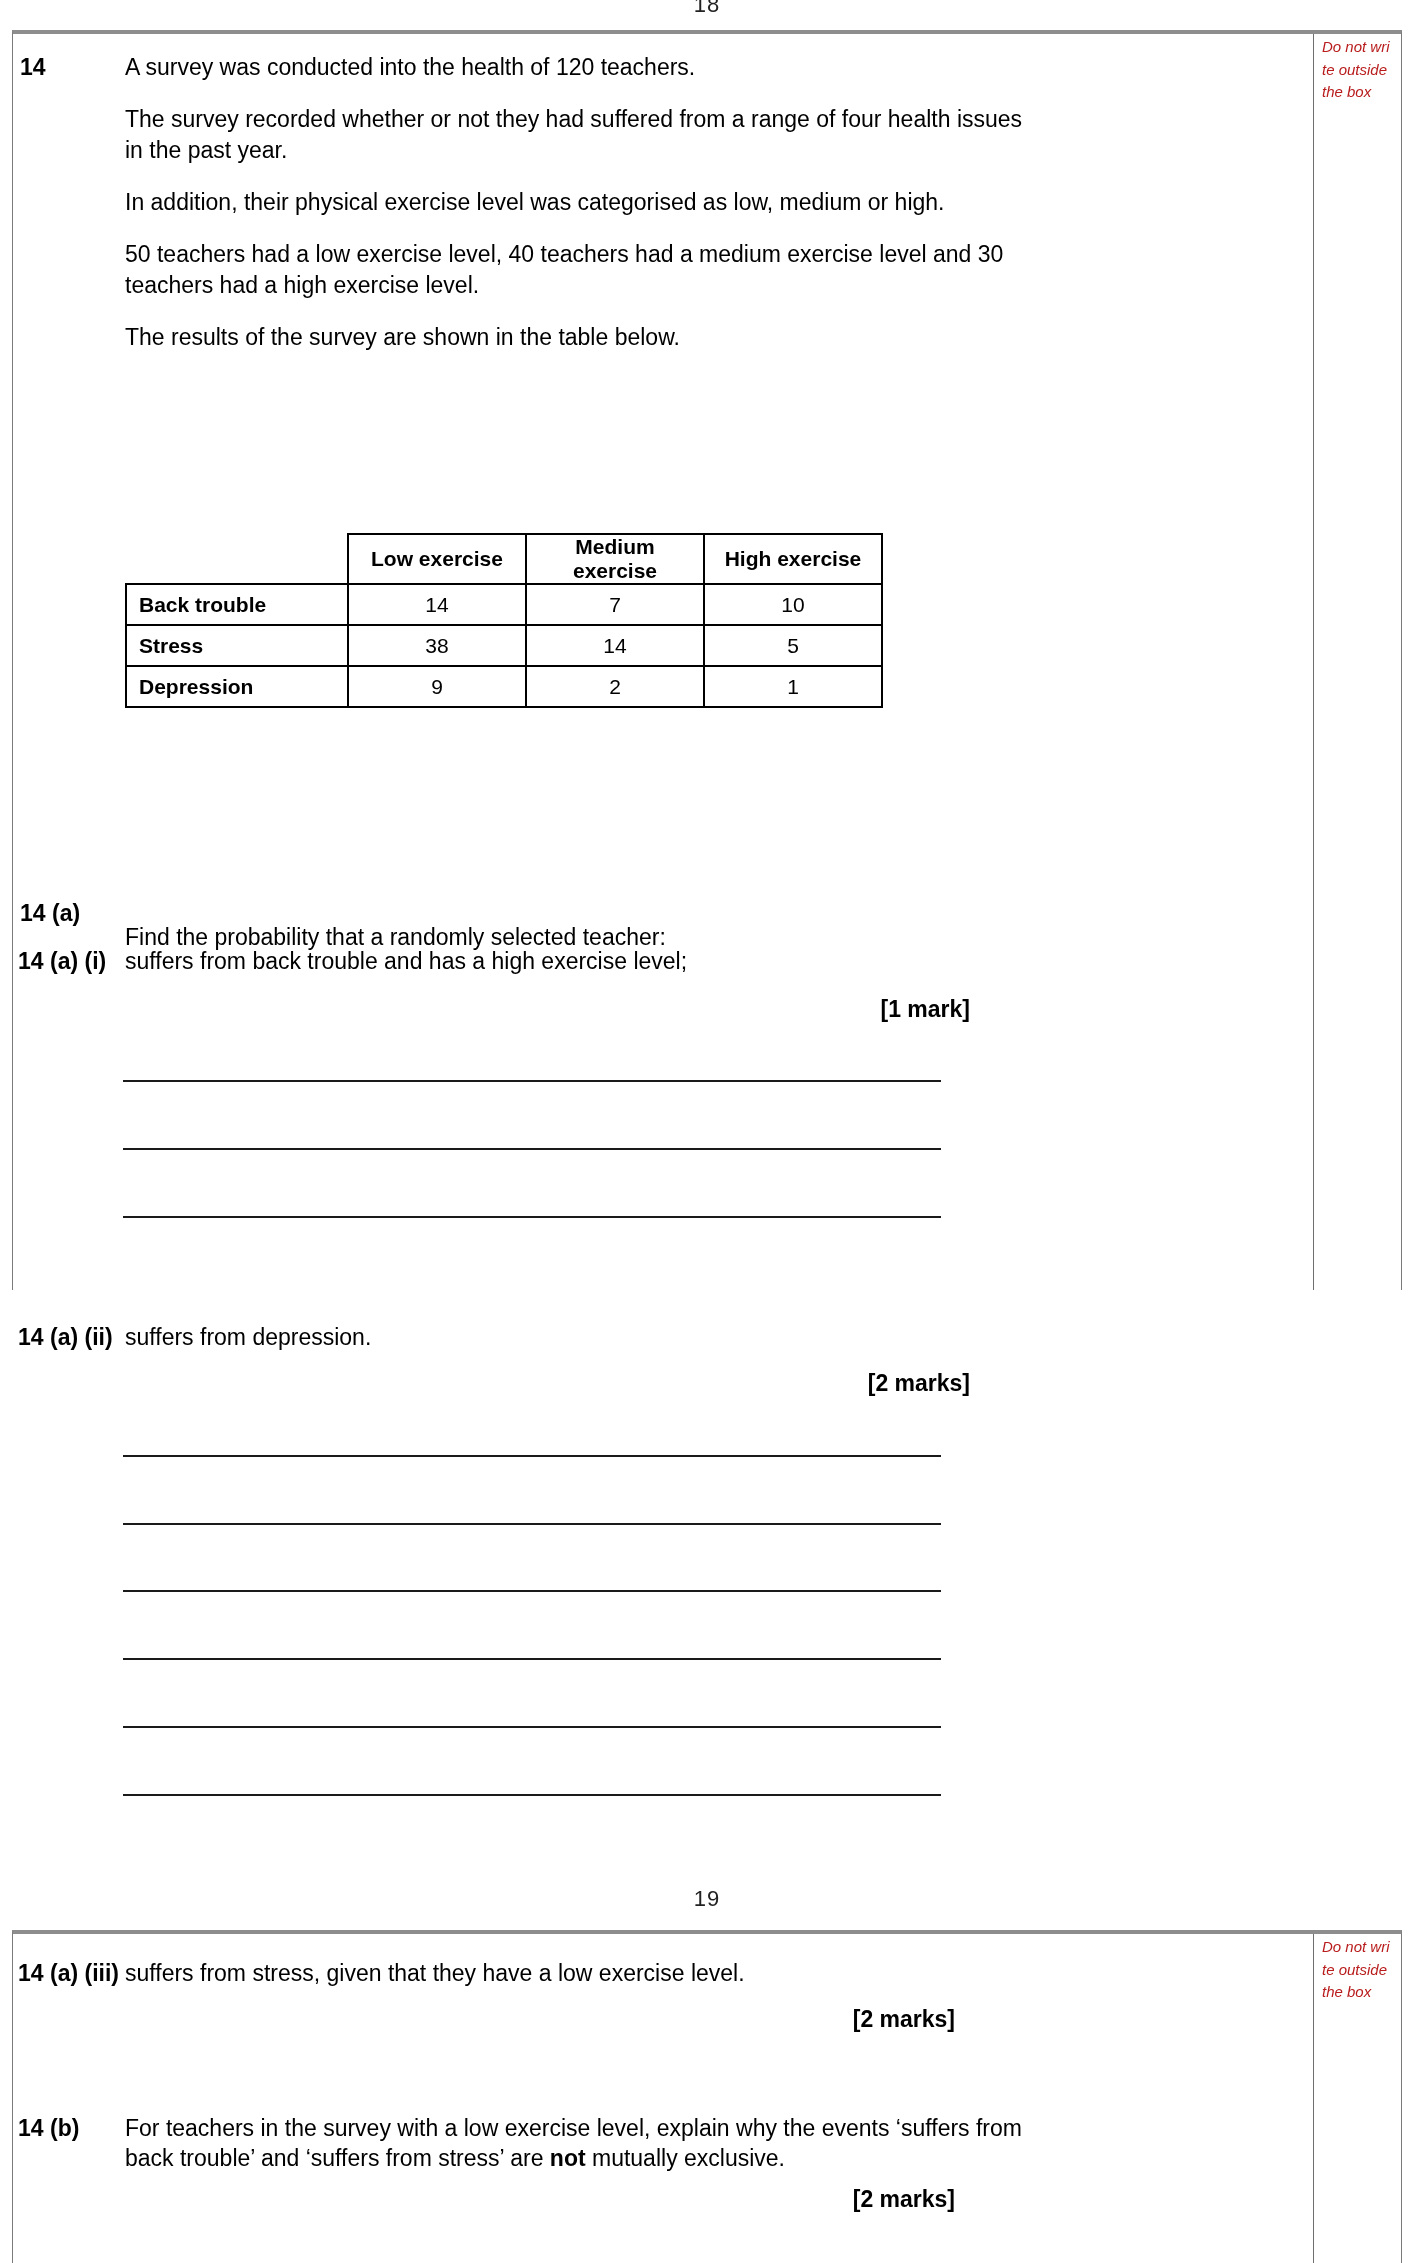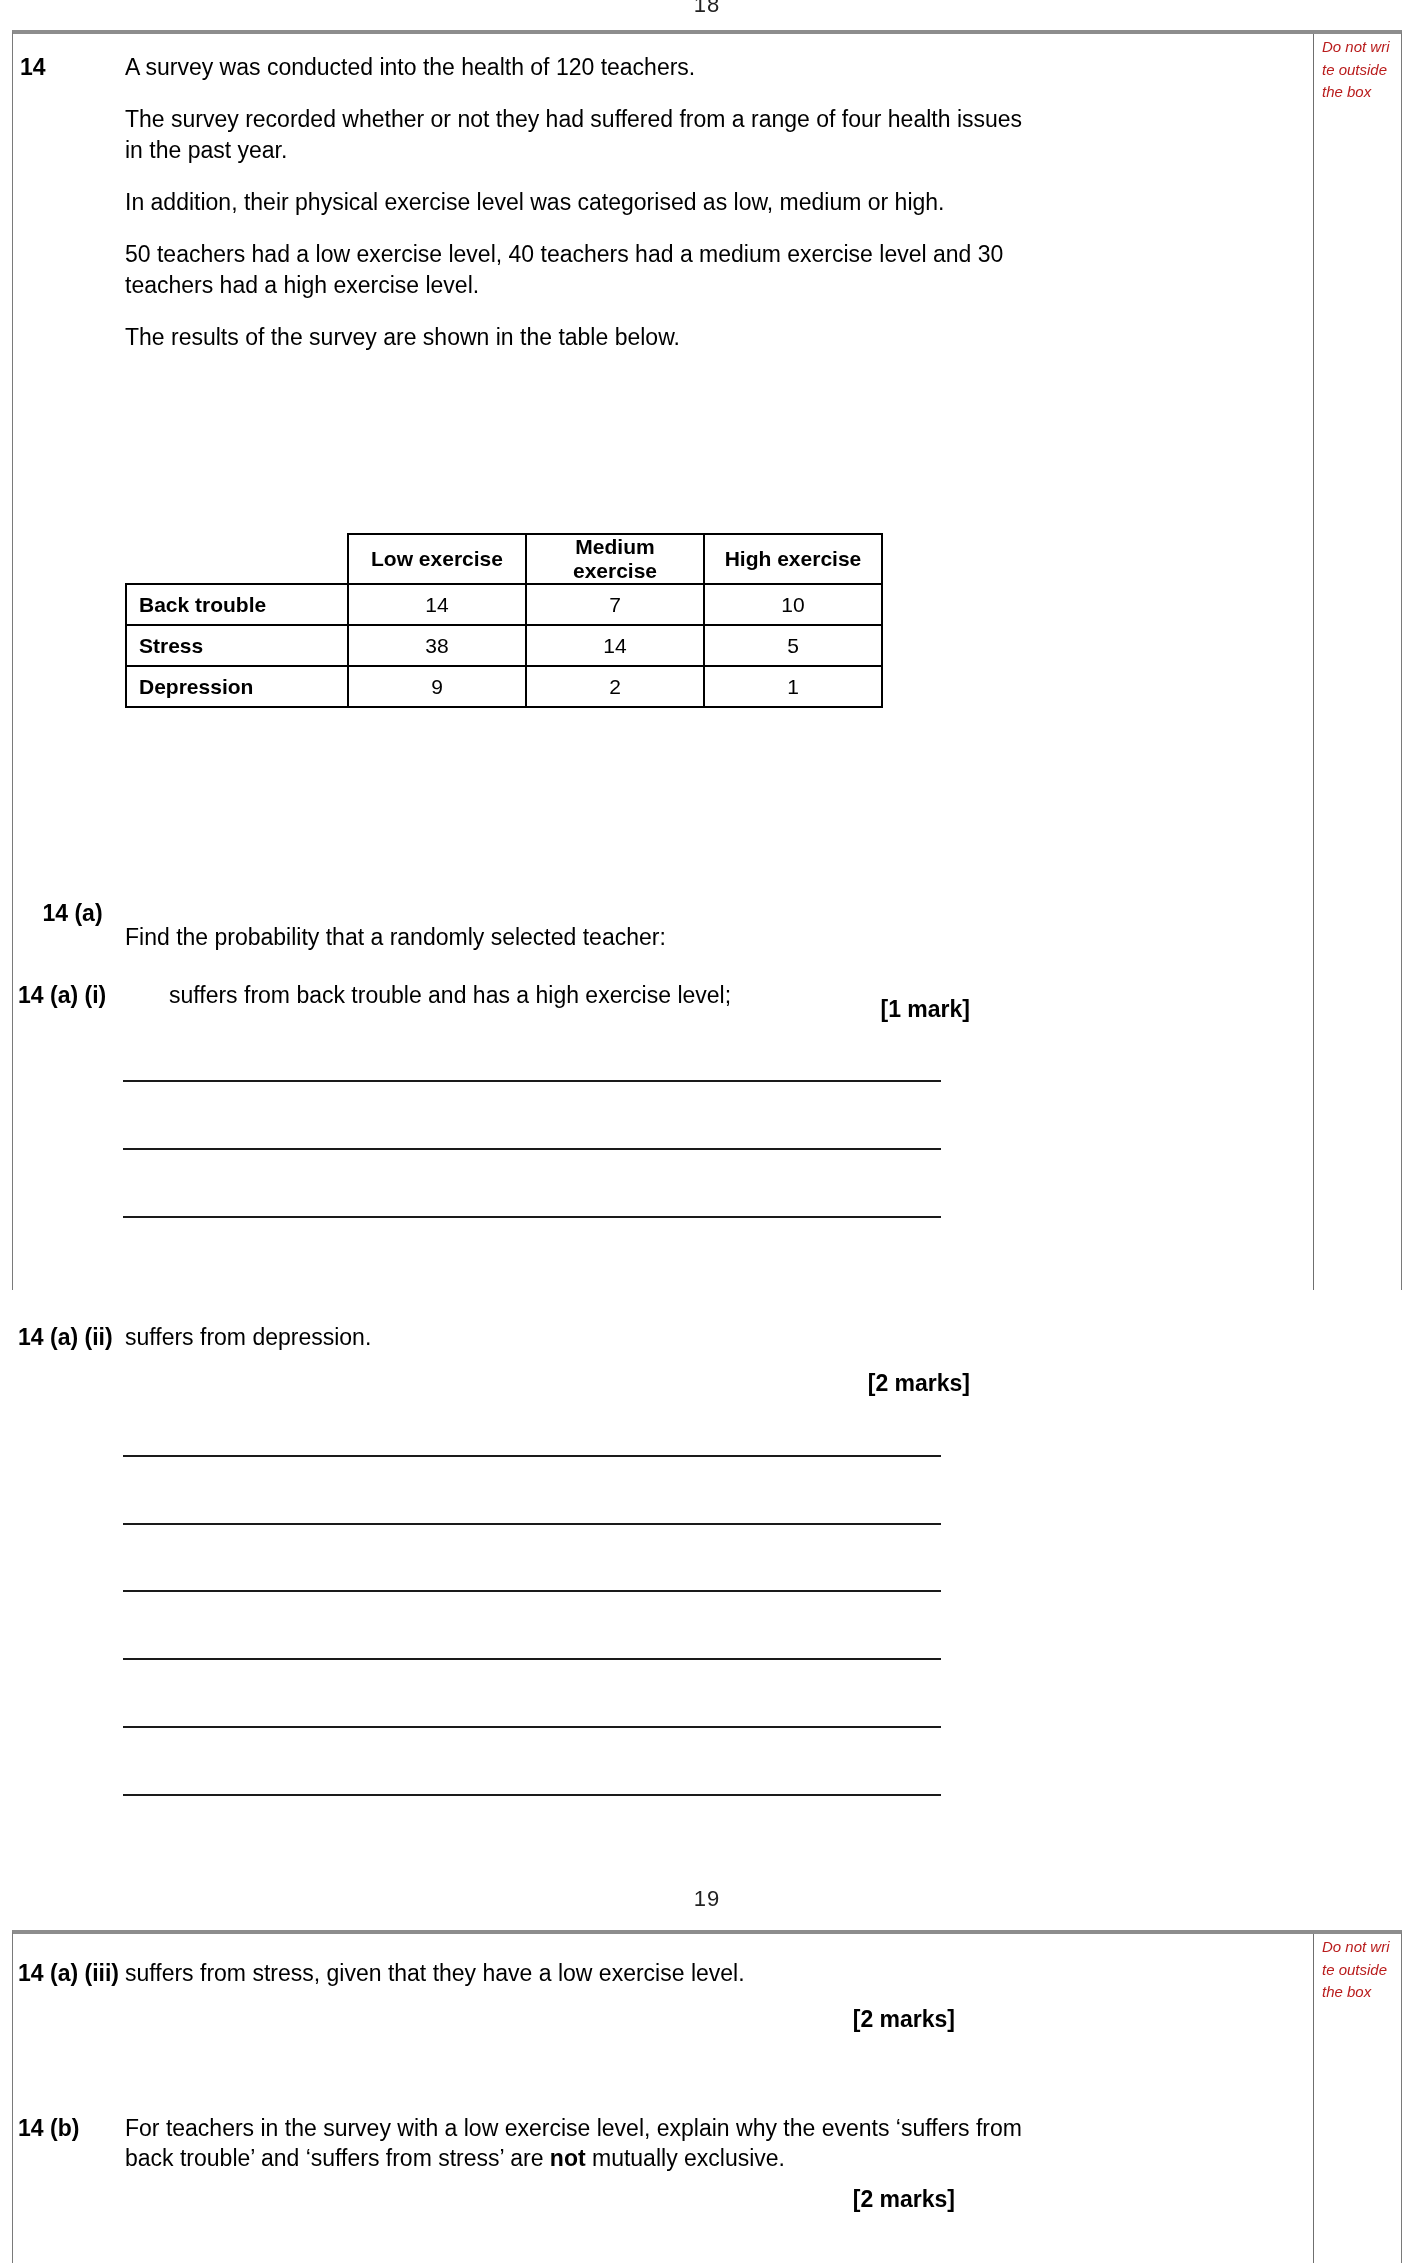--- a/index.html
+++ b/index.html
@@ -167,25 +167,25 @@
     <tr>
       <th>Depression</th>
       <td class="val">9</td>
       <td class="val">2</td>
       <td class="val">1</td>
     </tr>
   </tbody>
 </table>
 
 <div class="qrow" style="left:20px; top:898px; width:1270px;">
-  <div class="qnum" style="width:105px;text-align:center;">14 (a)</div>
+  <div class="qnum" style="width:105px;">14 (a)</div>
   <div class="qtext" style="width:900px;margin-top:24px;">Find the probability that a randomly selected teacher:</div>
 </div>
 
-<div class="qrow" style="left:18px; top:980px; width:1270px;gap:44px;">
+<div class="qrow" style="left:18px; top:946px; width:1270px;">
   <div class="qnum" style="width:107px;">14 (a) (i)</div>
   <div class="qtext" style="width:900px;">suffers from back trouble and has a high exercise level;</div>
 </div>
 <div class="marks" style="left:670px; top:996px;">[1 mark]</div>
 
 <div class="ans-line" style="left:123px; top:1080px; width:818px;"></div>
 <div class="ans-line" style="left:123px; top:1148px; width:818px;"></div>
 <div class="ans-line" style="left:123px; top:1216px; width:818px;"></div>
 
 <div class="qrow" style="left:18px; top:1322px; width:1270px;">

